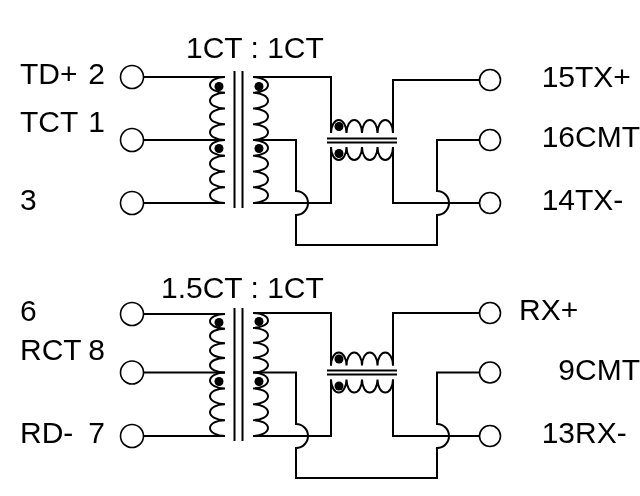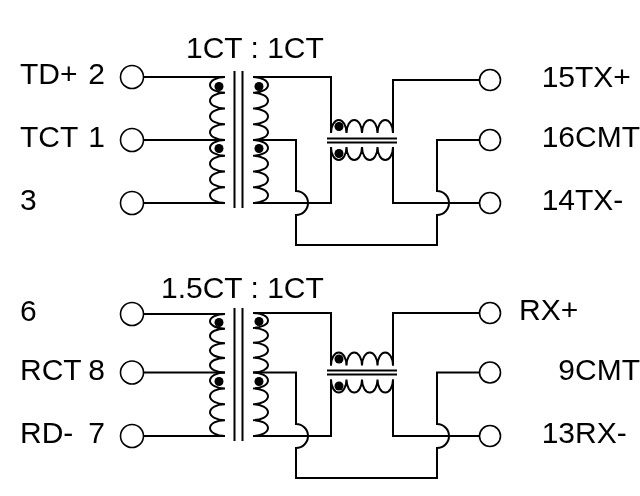--- a/index.html
+++ b/index.html
@@ -106,21 +106,21 @@
     </g>
   </svg>
 
   <div class="ratio-title" style="left:186px;top:32px">1CT : 1CT</div>
   <div class="ratio-title" style="left:161px;top:272px">1.5CT : 1CT</div>
 
   <div class="lbl pin-left" style="top:58px">
     <span>TD+</span>
     <span>2</span>
   </div>
-  <div class="lbl pin-left" style="top:121px">
+  <div class="lbl pin-left" style="top:106px">
     <span>TCT</span>
     <span>1</span>
   </div>
   <div class="lbl pin-left" style="top:184px">
     <span>3</span>
   </div>
 
   <div class="lbl pin-right" style="top:61px">
     <span class="num">15</span>
     <span>TX+</span>
@@ -130,21 +130,21 @@
     <span>CMT</span>
   </div>
   <div class="lbl pin-right" style="top:184px">
     <span class="num">14</span>
     <span>TX-</span>
   </div>
 
   <div class="lbl pin-left" style="top:295px">
     <span>6</span>
   </div>
-  <div class="lbl pin-left" style="top:354px">
+  <div class="lbl pin-left" style="top:334px">
     <span>RCT</span>
     <span>8</span>
   </div>
   <div class="lbl pin-left" style="top:417px">
     <span>RD-</span>
     <span>7</span>
   </div>
 
   <div class="lbl pin-right" style="top:294px">
     <span>RX+</span>

